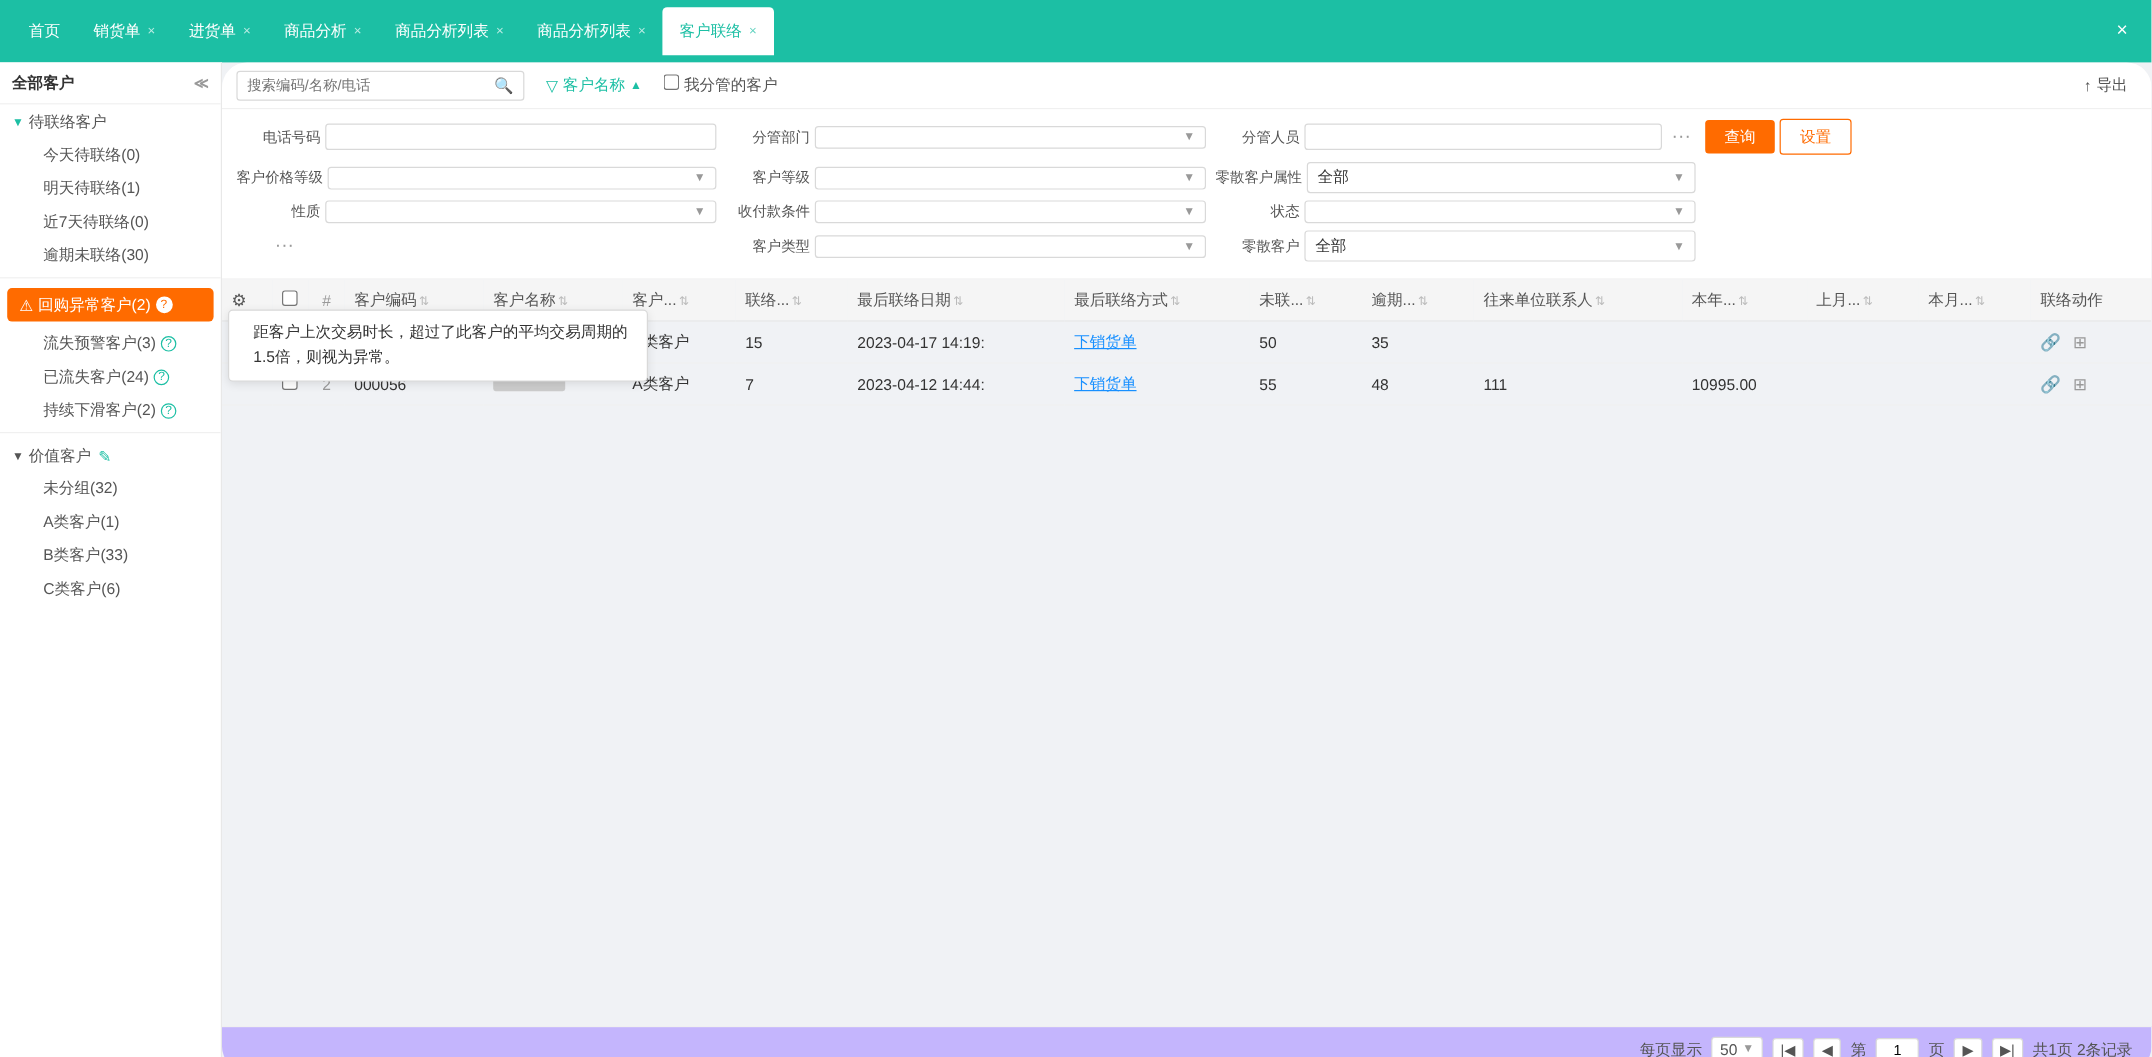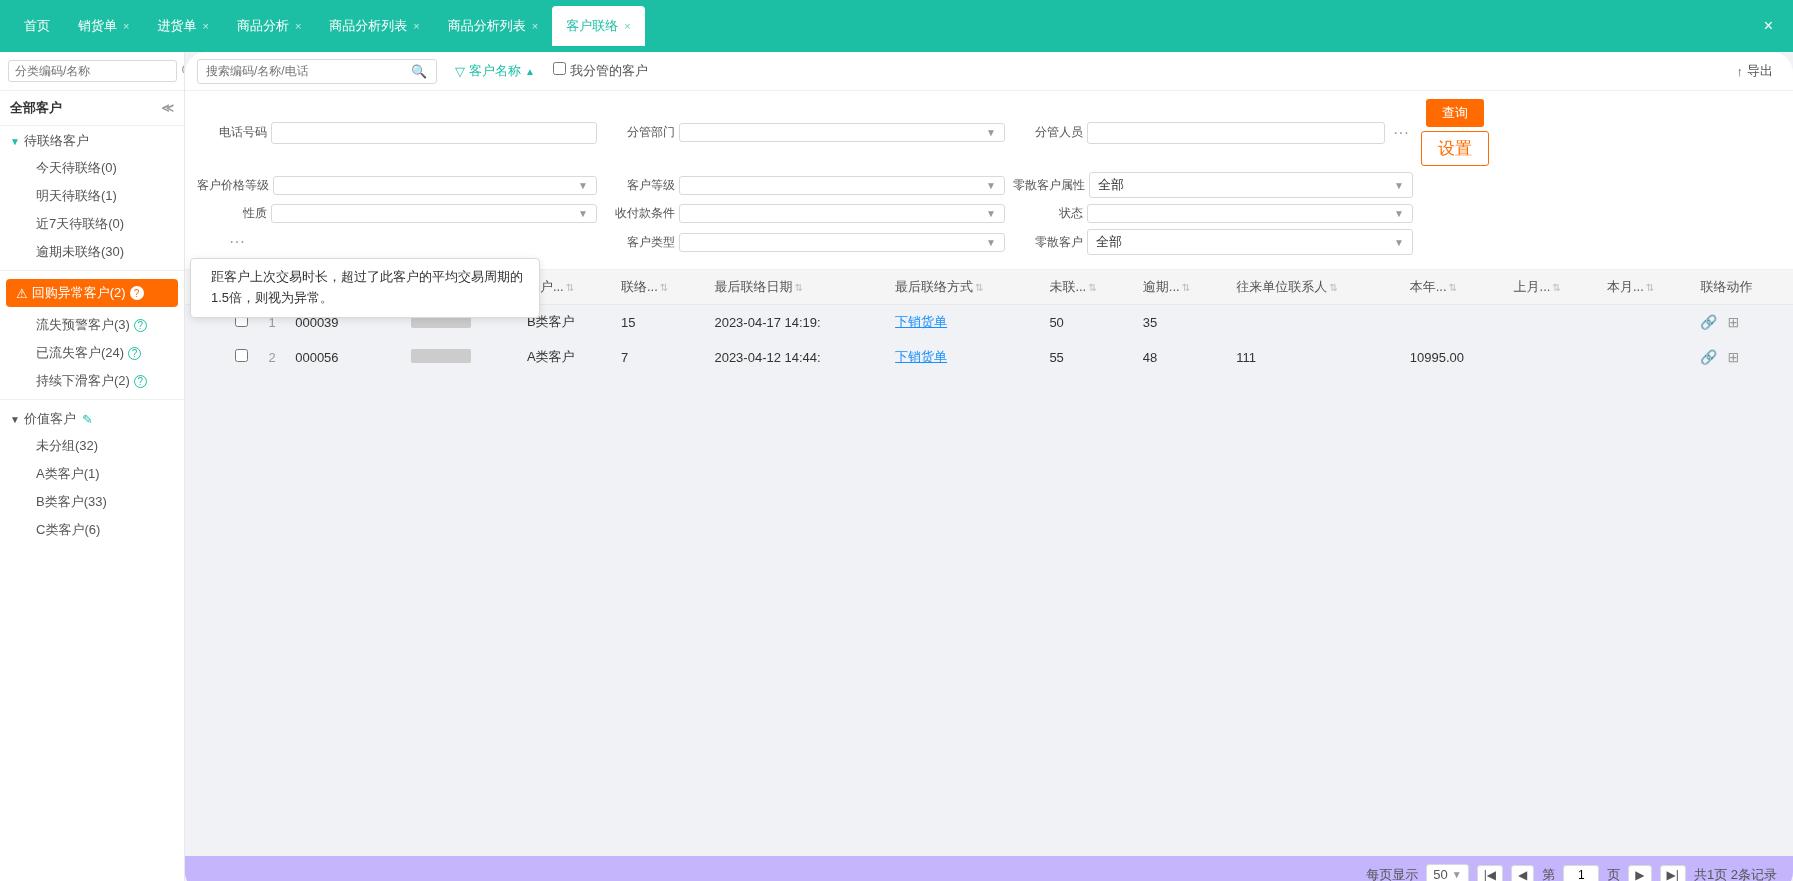--- a/index.html
+++ b/index.html
@@ -112,21 +112,21 @@
     .filter-input-box {
       border: 1px solid #d9d9d9; border-radius: 3px; padding: 3px 8px; flex: 1; font-size: 12px; outline: none;
     }
     .filter-dots { color: #999; cursor: pointer; font-size: 16px; padding: 0 4px; }
     .query-btn {
       background: #ff6b00; color: #fff; border: none; border-radius: 3px; padding: 5px 16px;
       cursor: pointer; font-size: 13px;
     }
     .setting-btn {
       background: #fff; color: #ff6b00; border: 1px solid #ff6b00; border-radius: 3px; padding: 5px 16px;
-      cursor: pointer; font-size: 17px;
+      cursor: pointer; font-size: 13px;
     }
     table { width: 100%; border-collapse: collapse; font-size: 12px; }
     thead tr { background: #f5f5f5; }
     th {
       padding: 8px 8px; text-align: left; color: #555; font-weight: normal;
       border-bottom: 1px solid #e8e8e8; white-space: nowrap; position: relative;
     }
     th .col-sort { color: #bbb; font-size: 10px; margin-left: 2px; cursor: pointer; }
     td { padding: 8px 8px; border-bottom: 1px solid #f0f0f0; color: #333; white-space: nowrap; }
     .table-action-icon { color: #999; cursor: pointer; font-size: 14px; margin-right: 6px; }
@@ -180,24 +180,20 @@
   <div class="nav-tab active">
     <span>客户联络</span>
     <span class="close-x">×</span>
   </div>
   <div class="top-close">×</div>
 </div>
 
 <div class="main-layout">
 
   <div class="left-sidebar">
-    <div class="sidebar-search">
-      <input type="text" placeholder="分类编码/名称" style="">
-      <span class="search-icon">🔍</span>
-    </div>
     <div class="sidebar-section-title">
       <span>全部客户</span>
       <span class="collapse-icon">≪</span>
     </div>
 
     <div class="sidebar-group-title">
       <span class="arrow">▼</span>
       <span>待联络客户</span>
     </div>
     <div class="sidebar-item">
@@ -293,21 +289,21 @@
           <div class="filter-select" style="flex:1;">
             <span></span>
             <span class="down-arrow">▼</span>
           </div>
         </div>
         <div class="adv-filter-item">
           <label>分管人员</label>
           <input class="filter-input-box" type="text" style="flex: 1 1 0%;">
           <span class="filter-dots">···</span>
         </div>
-        <div style="display:flex;align-items:center;gap:4px;flex-direction:column;">
+        <div style="display:flex;align-items:center;gap:4px;flex-direction:row;">
           <button class="query-btn">查询</button>
           <button class="setting-btn">设置</button>
         </div>
       </div>
 
       <div class="adv-filter-row">
         <div class="adv-filter-item">
           <label>客户价格等级</label>
           <div class="filter-select" style="flex:1;">
             <span></span>

